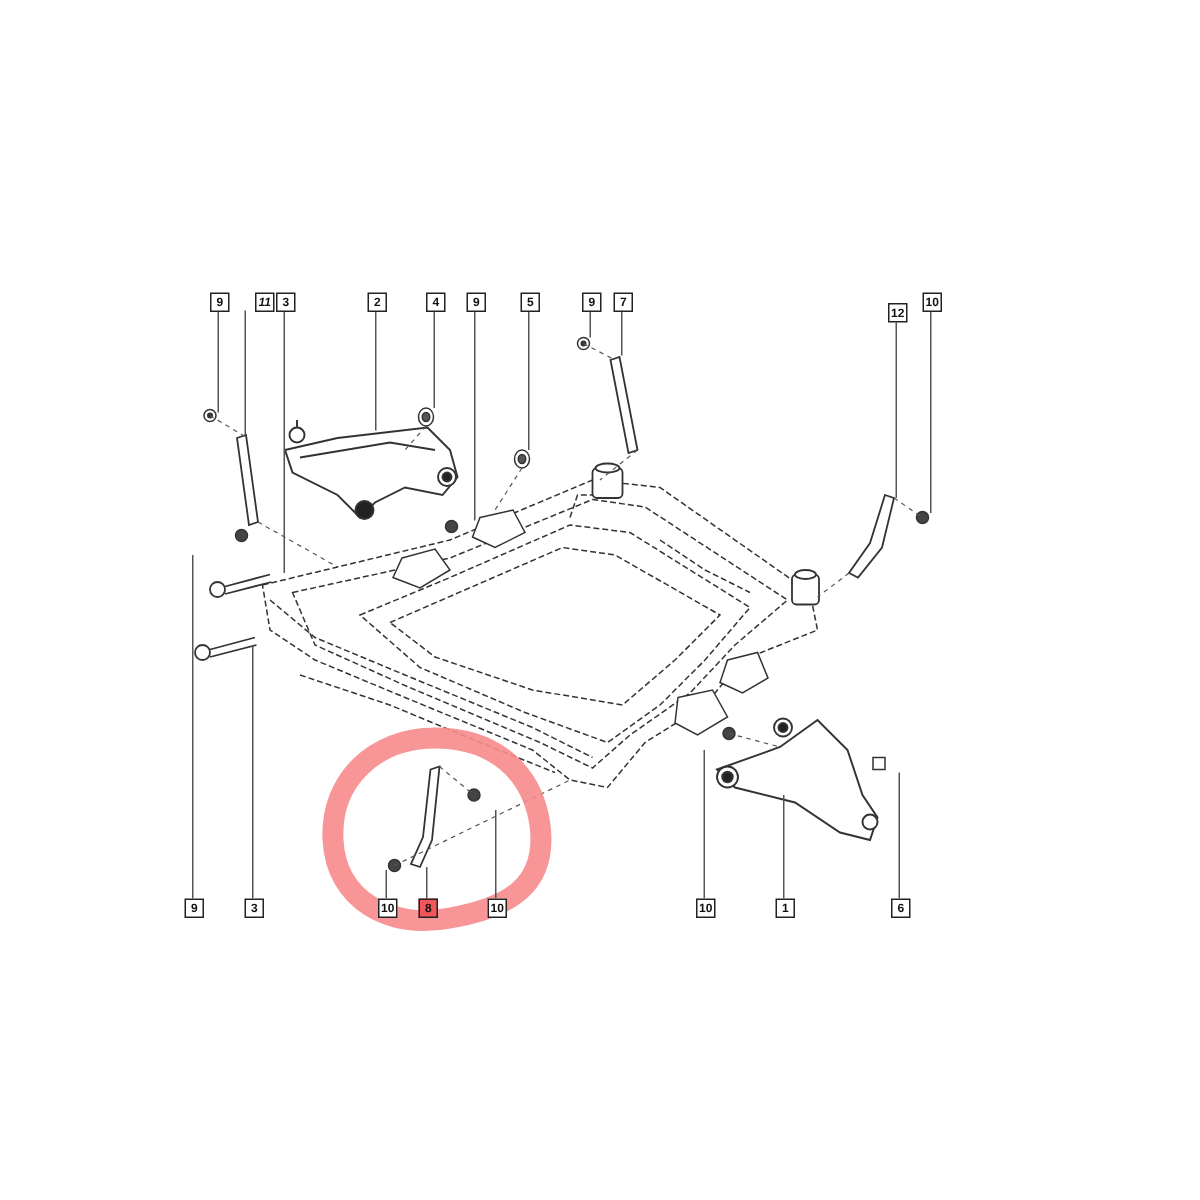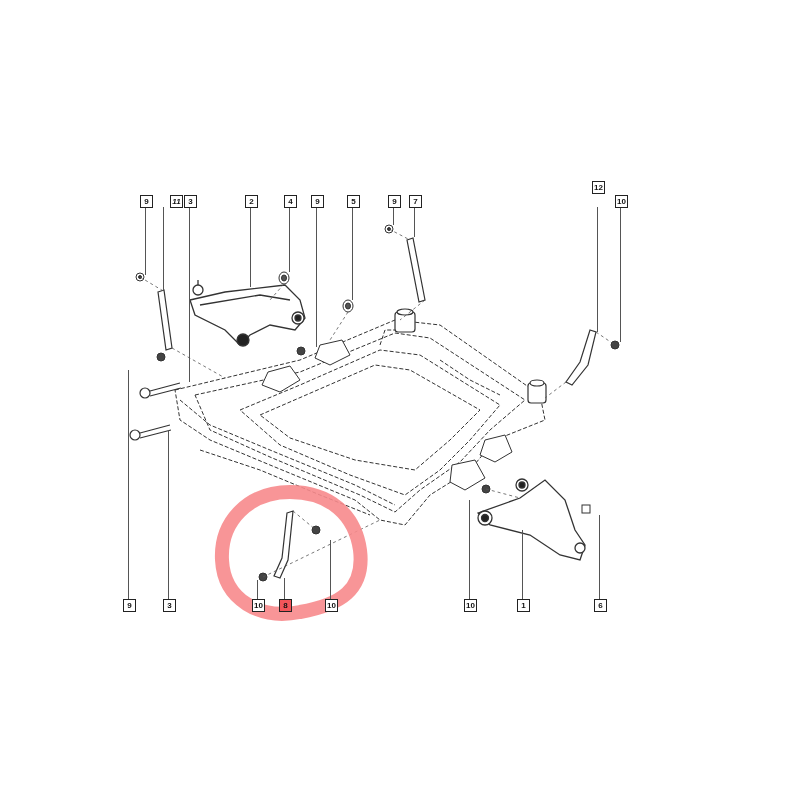--- a/index.html
+++ b/index.html
@@ -160,21 +160,21 @@
 
 <div class="callout" style="left:140px;top:195px;">9</div>
 <div class="callout" style="left:170px;top:195px;font-style:italic;">11</div>
 <div class="callout" style="left:184px;top:195px;">3</div>
 <div class="callout" style="left:245px;top:195px;">2</div>
 <div class="callout" style="left:284px;top:195px;">4</div>
 <div class="callout" style="left:311px;top:195px;">9</div>
 <div class="callout" style="left:347px;top:195px;">5</div>
 <div class="callout" style="left:388px;top:195px;">9</div>
 <div class="callout" style="left:409px;top:195px;">7</div>
-<div class="callout" style="left:592px;top:181px;">12</div>
+<div class="callout" style="left:592px;top:202px;">12</div>
 <div class="callout" style="left:615px;top:195px;">10</div>
 
 <div class="callout" style="left:123px;top:599px;">9</div>
 <div class="callout" style="left:163px;top:599px;">3</div>
 <div class="callout" style="left:252px;top:599px;">10</div>
 <div class="callout hl" style="left:279px;top:599px;">8</div>
 <div class="callout" style="left:325px;top:599px;">10</div>
 <div class="callout" style="left:464px;top:599px;">10</div>
 <div class="callout" style="left:517px;top:599px;">1</div>
 <div class="callout" style="left:594px;top:599px;">6</div>

